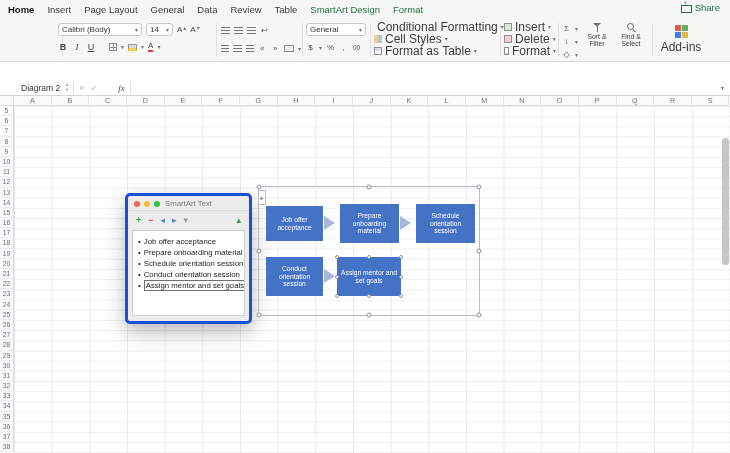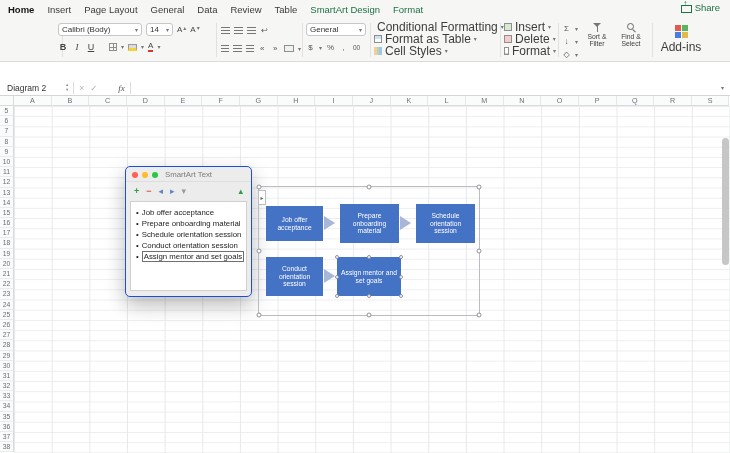--- a/index.html
+++ b/index.html
@@ -79,42 +79,42 @@
   
   #notice{position:absolute;left:0;top:62px;width:730px;height:18px;background:#fdf5d8;border-bottom:1px solid #ece2bd;
           display:flex;align-items:center;padding:0 8px;gap:6px;font-size:8.5px;color:#3c3c3c}
   .notice-icon{width:10px;height:10px;border-radius:50%;background:#8e8e93;color:#fff;font-size:7px;line-height:10px;text-align:center;flex:none}
   #trybtn{margin-left:auto;height:13px;border:1px solid #c9c9c9;background:#fff;border-radius:3px;font-size:8px;
           padding:0 9px;display:flex;align-items:center;color:#333;white-space:nowrap}
 
   
   #fbar{position:absolute;left:0;top:80px;width:730px;height:16px;background:#fff;border-bottom:1px solid #d5d5d5;
         display:flex;align-items:center;font-size:8.5px;color:#333}
-  #namebox{width:62px;padding-left:7px;display:flex;align-items:center}
+  #namebox{width:62px;padding-left:21px;display:flex;align-items:center}
   .stepper{display:flex;flex-direction:column;font-size:4.5px;line-height:4.2px;color:#888;margin-left:4px}
   .fsep{width:1px;height:12px;background:#dcdcdc;margin:0 5px}
   .fxi{font-style:italic;font-family:"Liberation Serif","DejaVu Serif",serif;color:#555;font-size:9px}
   .dim{color:#b3b3b3;font-size:8.5px}
   #fbar-caret{margin-left:auto;margin-right:6px}
 
   
   #corner{position:absolute;left:0;top:96px;width:14px;height:10px;background:#fafbfb;border-right:1px solid #d8dadd;border-bottom:1px solid #d8dadd}
   #colheads{position:absolute;left:14px;top:96px;height:10px;display:flex}
   .colhead{width:37.66px;font-size:7.2px;color:#6a7077;text-align:center;line-height:10px;background:#fafbfb;
            border-right:1px solid #e4e6e9;border-bottom:1px solid #d8dadd;flex:none}
   #rowheads{position:absolute;left:0;top:106px;width:14px;height:347px;overflow:hidden}
   .rowhead{height:10.2px;font-size:6.8px;color:#6a7077;text-align:center;line-height:10.2px;background:#fafbfb;
            border-right:1px solid #d8dadd;border-bottom:1px solid #e9ebee}
   #gridarea{position:absolute;left:14px;top:106px;width:716px;height:347px;background:#fff;
     background-image:linear-gradient(to right,#e6e9ec 1px,transparent 1px),linear-gradient(to bottom,#ebedf0 1px,transparent 1px);
     background-size:37.66px 10.2px}
   #vscroll{position:absolute;right:1px;top:138px;width:7px;height:127px;background:#c6c6c6;border-radius:3.5px}
 
   
-  #sapane{position:absolute;left:125px;top:166px;width:127px;height:131px;background:#ececec;border:1px solid #1d4ed8;
+  #sapane{position:absolute;left:125px;top:193px;width:127px;height:131px;background:#ececec;border:3px solid #1d4ed8;
           border-radius:5px;box-shadow:0 8px 20px rgba(0,0,0,.28)}
   #sapane .titlebar{position:relative;height:15px;display:flex;align-items:center;justify-content:center;
           font-size:7.8px;color:#7b7b7b;border-bottom:1px solid #dedede}
   .lights{position:absolute;left:6px;top:4.5px;display:flex;gap:4px}
   .light{width:6px;height:6px;border-radius:50%}
   .light.red{background:#ff5f57}.light.yellow{background:#febc2e}.light.green{background:#28c840}
   .satoolbar{height:17px;display:flex;align-items:center;gap:7px;padding:0 8px;font-size:9px}
   .satool{line-height:10px;cursor:default}
   .t-green{color:#2e9e44;font-weight:bold}.t-red{color:#e24c3f;font-weight:bold}.t-blue{color:#5b87c5}.t-gray{color:#9a9a9a}
   .satool.last{margin-left:auto}
@@ -234,27 +234,27 @@
       </div>
     </div>
 
     <div class="rgroup" style="left:374px;width:124px">
       <div class="styles-row">
         <span class="cf-icon"></span>
         <span class="slabel">Conditional Formatting</span>
         <span class="caret">▾</span>
       </div>
       <div class="styles-row">
+        <span class="cs-icon"></span>
+        <span class="slabel">Cell Styles</span>
+        <span class="caret">▾</span>
+      </div>
+      <div class="styles-row">
         <span class="fat-icon"></span>
         <span class="slabel">Format as Table</span>
-        <span class="caret">▾</span>
-      </div>
-      <div class="styles-row">
-        <span class="cs-icon"></span>
-        <span class="slabel">Cell Styles</span>
         <span class="caret">▾</span>
       </div>
     </div>
 
     <div class="rgroup" style="left:504px;width:52px">
       <div class="cells-row">
         <span class="ins-icon"></span>
         <span class="slabel">Insert</span>
         <span class="caret">▾</span>
       </div>

